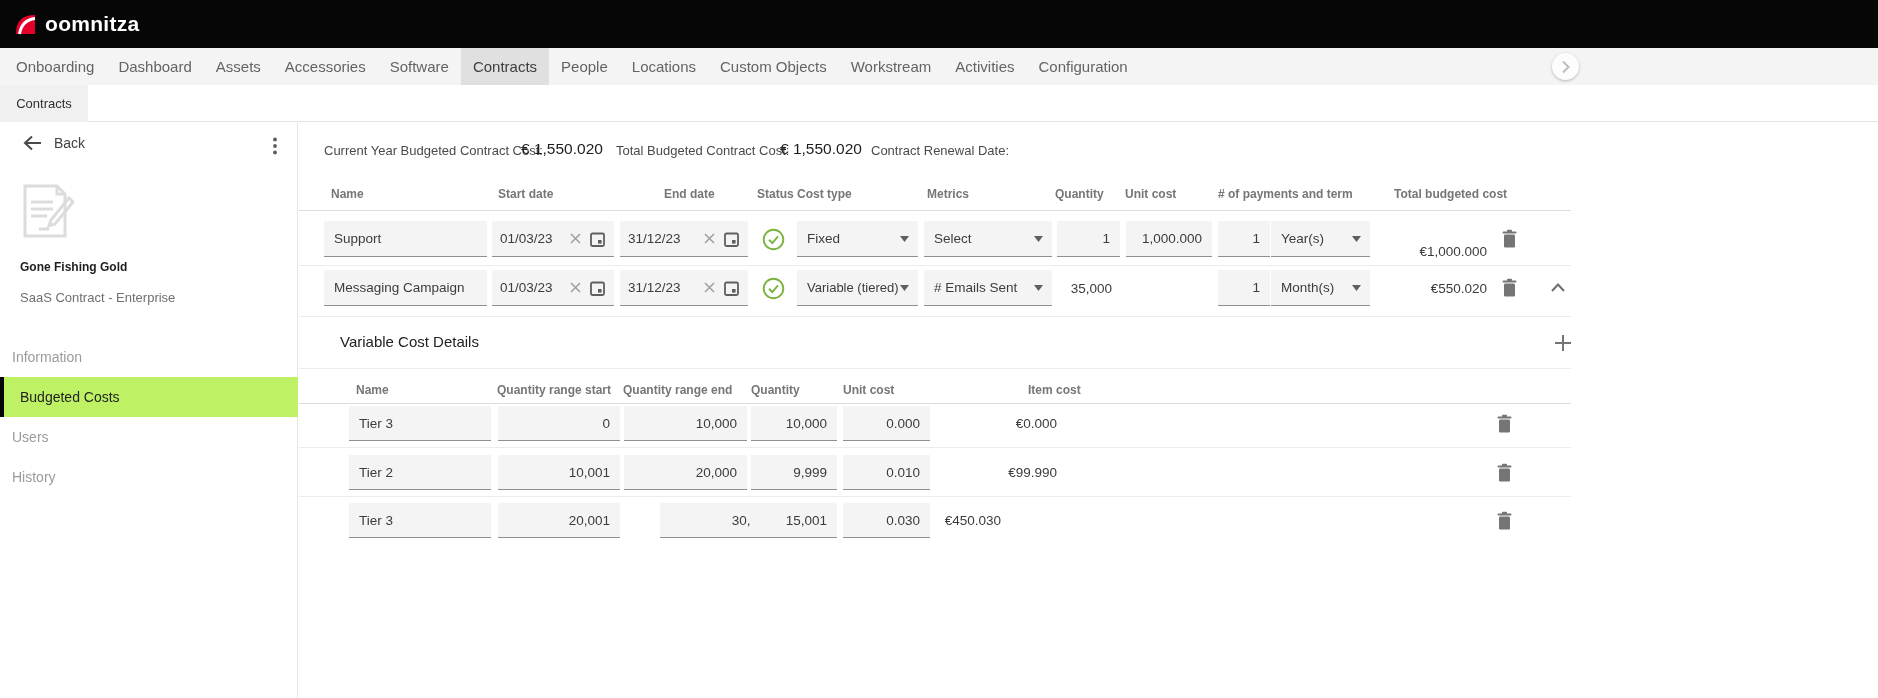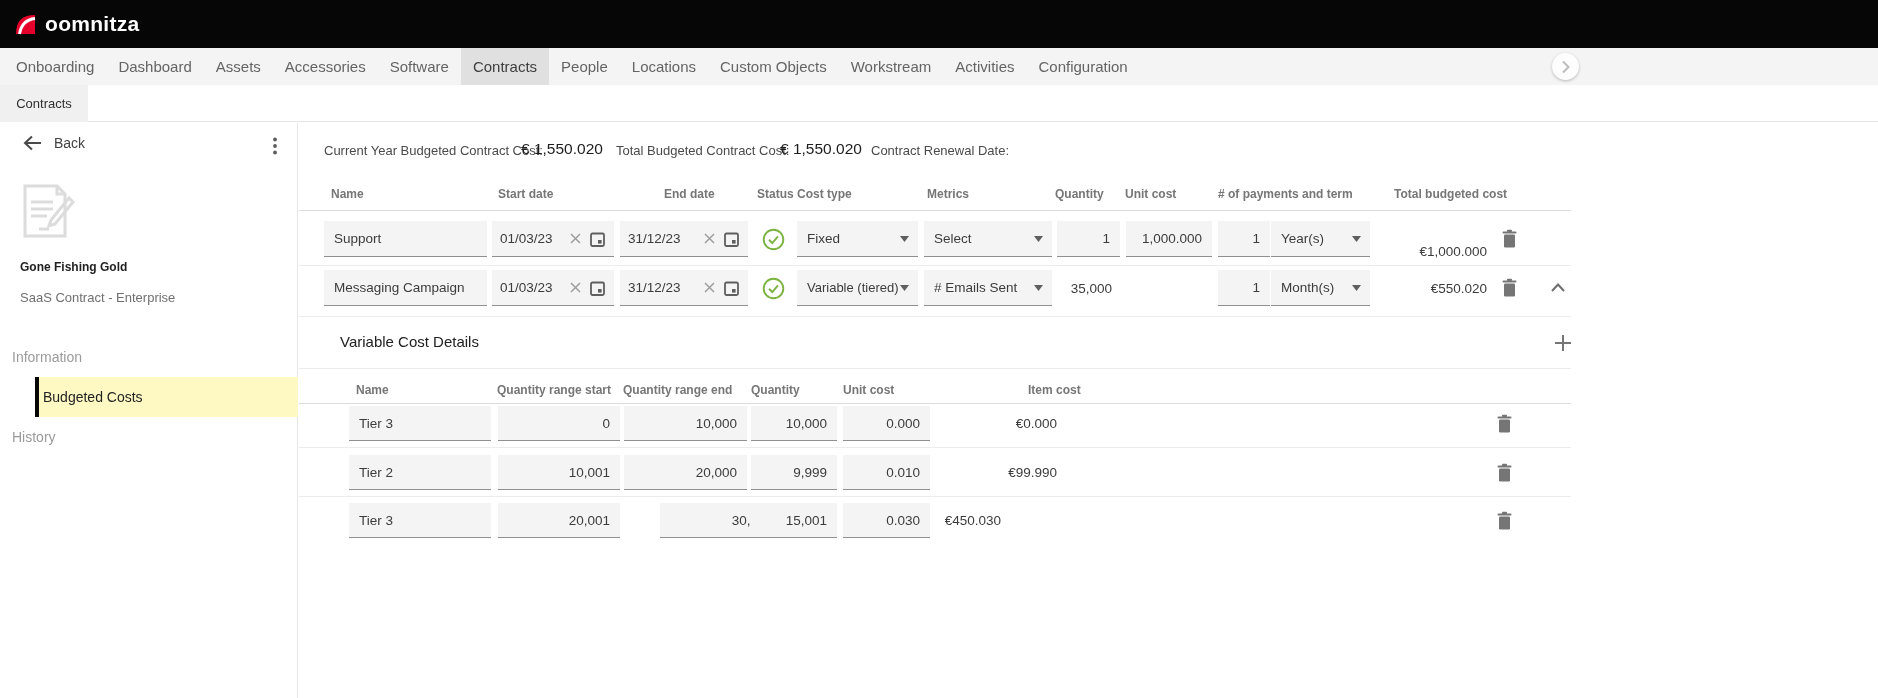--- a/index.html
+++ b/index.html
@@ -27,21 +27,21 @@
   
   .sidebar{position:absolute;top:123px;left:0;width:298px;bottom:0;background:#fff;border-right:1px solid #e6e6e6;box-sizing:border-box;}
   .back-row{position:absolute;left:23px;top:135px;display:flex;align-items:center;gap:12px;}
   .back-label{font-size:14px;color:#424242;}
   .kebab{position:absolute;left:266px;top:136px;}
   .doc-icon{position:absolute;left:19px;top:182px;}
   .contract-title{position:absolute;left:20px;top:260px;font-size:12px;font-weight:bold;color:#1f1f1f;}
   .contract-sub{position:absolute;left:20px;top:290px;font-size:13px;color:#6f6f6f;}
   .side-menu{position:absolute;left:0;top:337px;width:298px;}
   .side-item{height:40px;display:flex;align-items:center;padding-left:12px;font-size:14px;color:#9b9b9b;box-sizing:border-box;}
-  .side-item.active{background:#fef9c3;border-left:4px solid #060606;padding-left:4px;color:#232323;margin-left:35px;}
+  .side-item.active{background:#bef264;border-left:4px solid #060606;padding-left:16px;color:#232323;}
   
   .sum-label{position:absolute;top:143px;font-size:13px;color:#4a4a4a;}
   .sum-value{position:absolute;top:140px;font-size:15.5px;color:#1d1d1d;}
   
   .th{position:absolute;font-size:12px;font-weight:bold;color:#767676;white-space:nowrap;}
   .hline{position:absolute;height:1px;left:299px;width:1272px;background:#ececec;}
   .hline.dark{background:#dcdcdc;}
   .ibox{position:absolute;height:36px;background:#f4f4f4;border-bottom:1px solid #8f8f8f;
         box-sizing:border-box;display:flex;align-items:center;font-size:13.5px;color:#3c3c3c;overflow:hidden;}
   .ibox .txt{padding-left:10px;white-space:nowrap;}
@@ -117,20 +117,21 @@
       <line x1="20" y1="47" x2="30" y2="47"></line>
       <path d="M50 16 L54 20 L36 42 L30 44 L32 38 Z"></path>
     </g>
   </svg>
 </div>
 <div class="contract-title">Gone Fishing Gold</div>
 <div class="contract-sub">SaaS Contract - Enterprise</div>
 <div class="side-menu">
   <div class="side-item">Information</div>
   <div class="side-item active">Budgeted Costs</div>
+  <div class="side-item">Users</div>
   <div class="side-item">History</div>
 </div>
 
 <span class="sum-label" style="left:324px;">Current Year Budgeted Contract Cost:</span>
 <span class="sum-value" style="left:521px;">€ 1,550.020</span>
 <span class="sum-label" style="left:616px;">Total Budgeted Contract Cost:</span>
 <span class="sum-value" style="left:780px;">€ 1,550.020</span>
 <span class="sum-label" style="left:871px;">Contract Renewal Date:</span>
 <span class="sum-value" style="left:995px;"></span>
 

